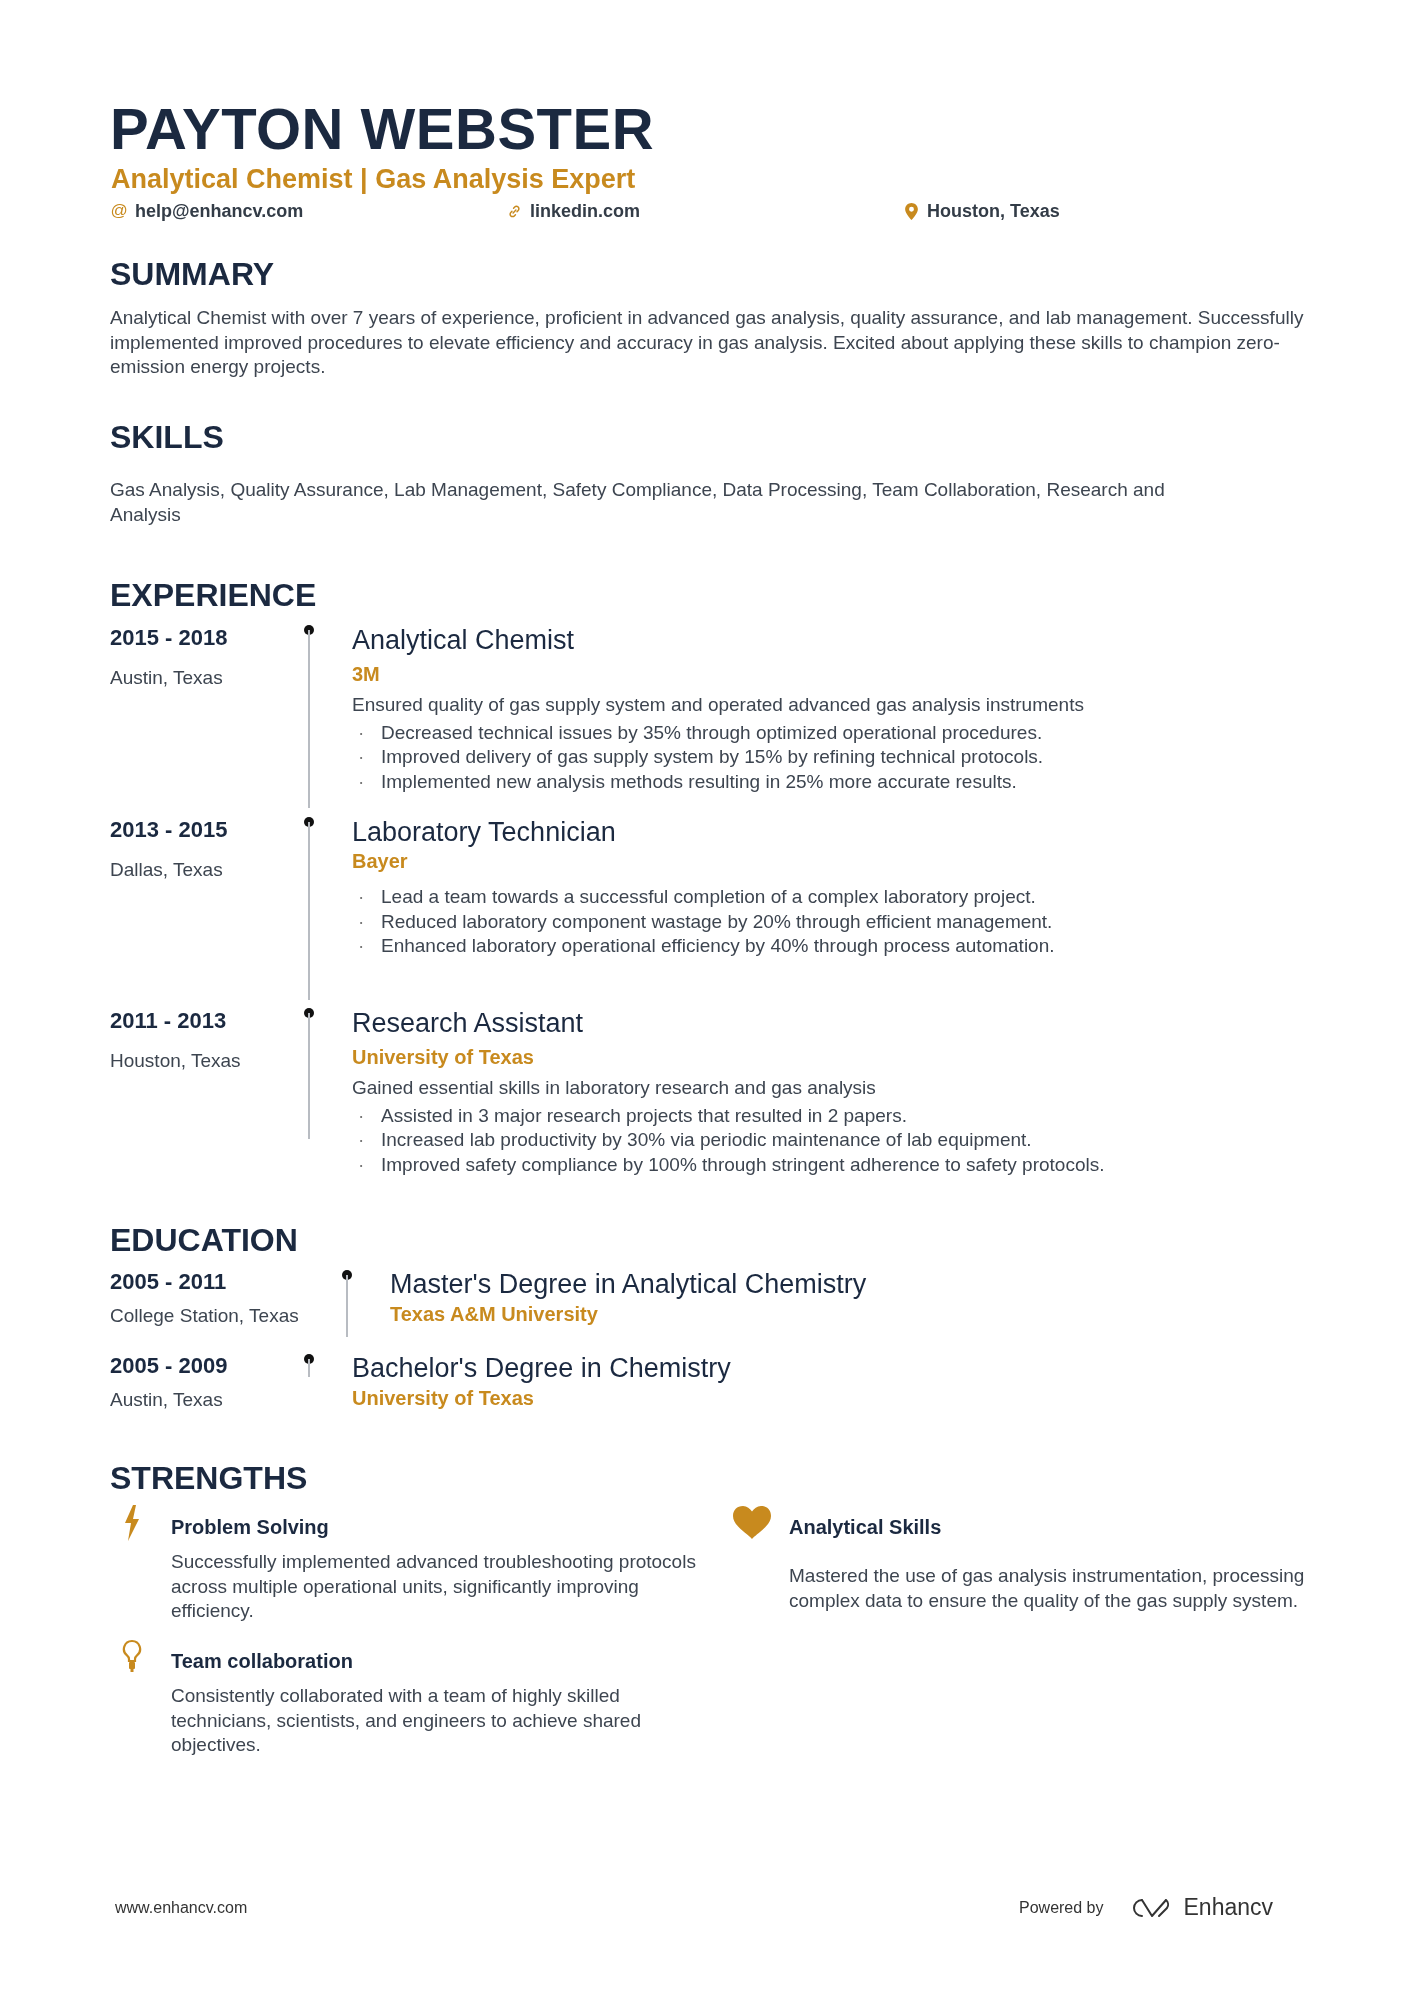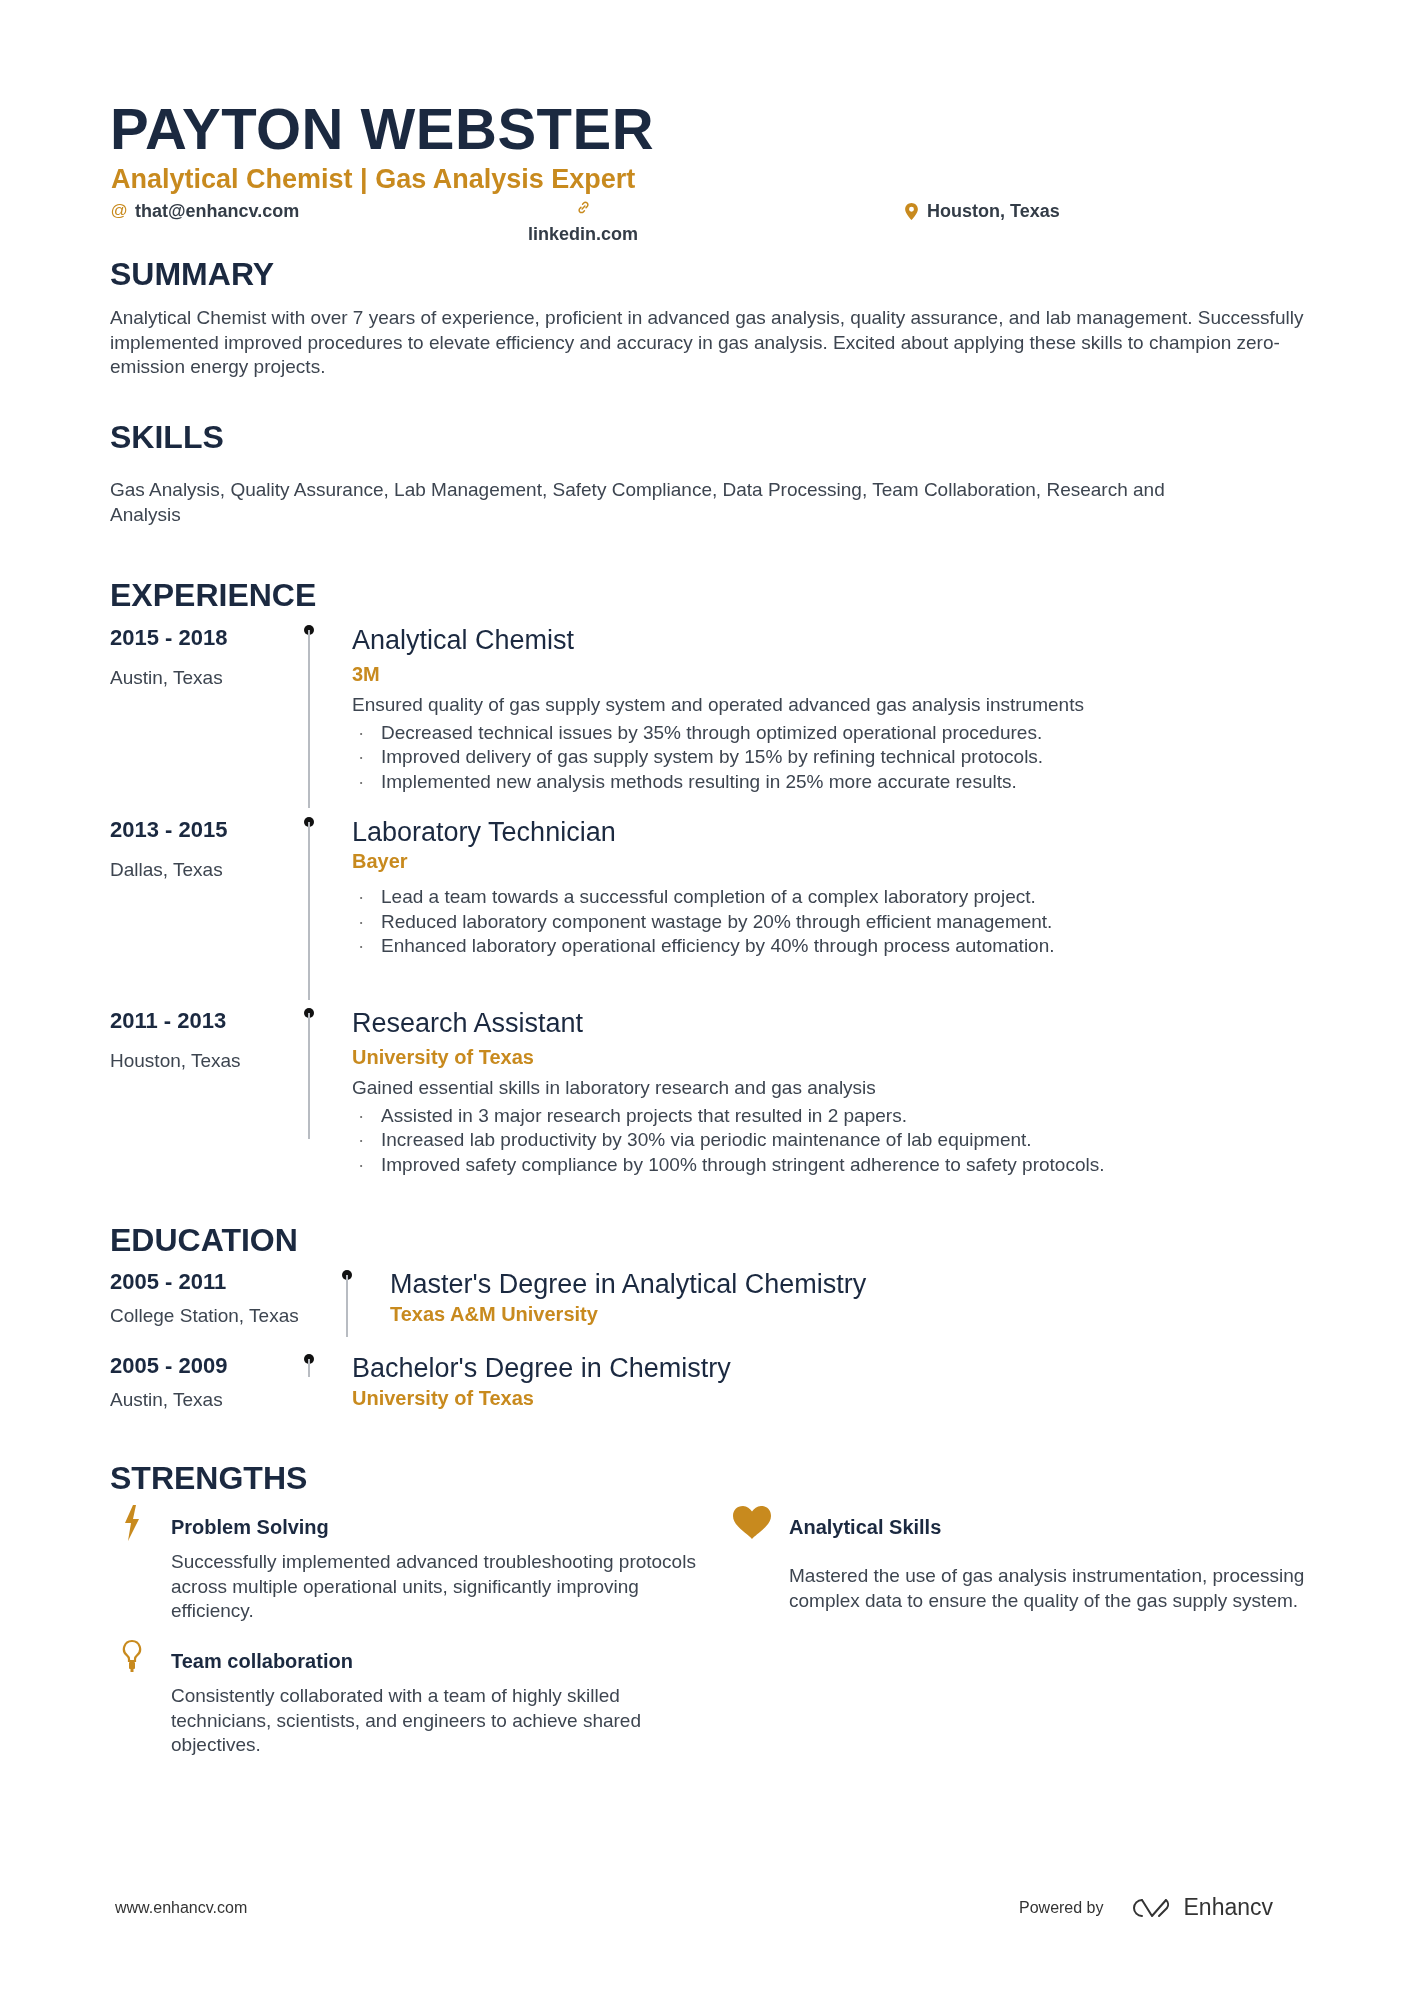--- a/index.html
+++ b/index.html
@@ -29,23 +29,23 @@
   .footer-r .brand{font-size:23px;color:#333;display:flex;align-items:center;gap:10px;}
 </style>
 </head>
 <body>
 
 <div class="abs name">PAYTON WEBSTER</div>
 <div class="abs subtitle">Analytical Chemist | Gas Analysis Expert</div>
 
 <div class="abs contact" style="left:111px;">
   <span class="ic">@</span>
-  <span>that@enhancv.com</span>
+  <span>help@enhancv.com</span>
 </div>
-<div class="abs contact" style="left:528px;flex-direction:column;">
+<div class="abs contact" style="left:506px;">
   <span class="ic">
     <svg width="15" height="15" viewBox="0 0 16 16">
         <path d="M6.5 9.5l3-3M7 4.5l1.2-1.2a2.6 2.6 0 013.7 3.7L10.7 8.2M9 11.5l-1.2 1.2a2.6 2.6 0 01-3.7-3.7L5.3 7.8" stroke="#c88a1e" stroke-width="1.6" fill="none" stroke-linecap="round"></path>
       </svg>
   </span>
   <span>linkedin.com</span>
 </div>
 <div class="abs contact" style="left:903px;">
   <span class="ic">
     <svg width="13" height="17" viewBox="0 0 12 16">

